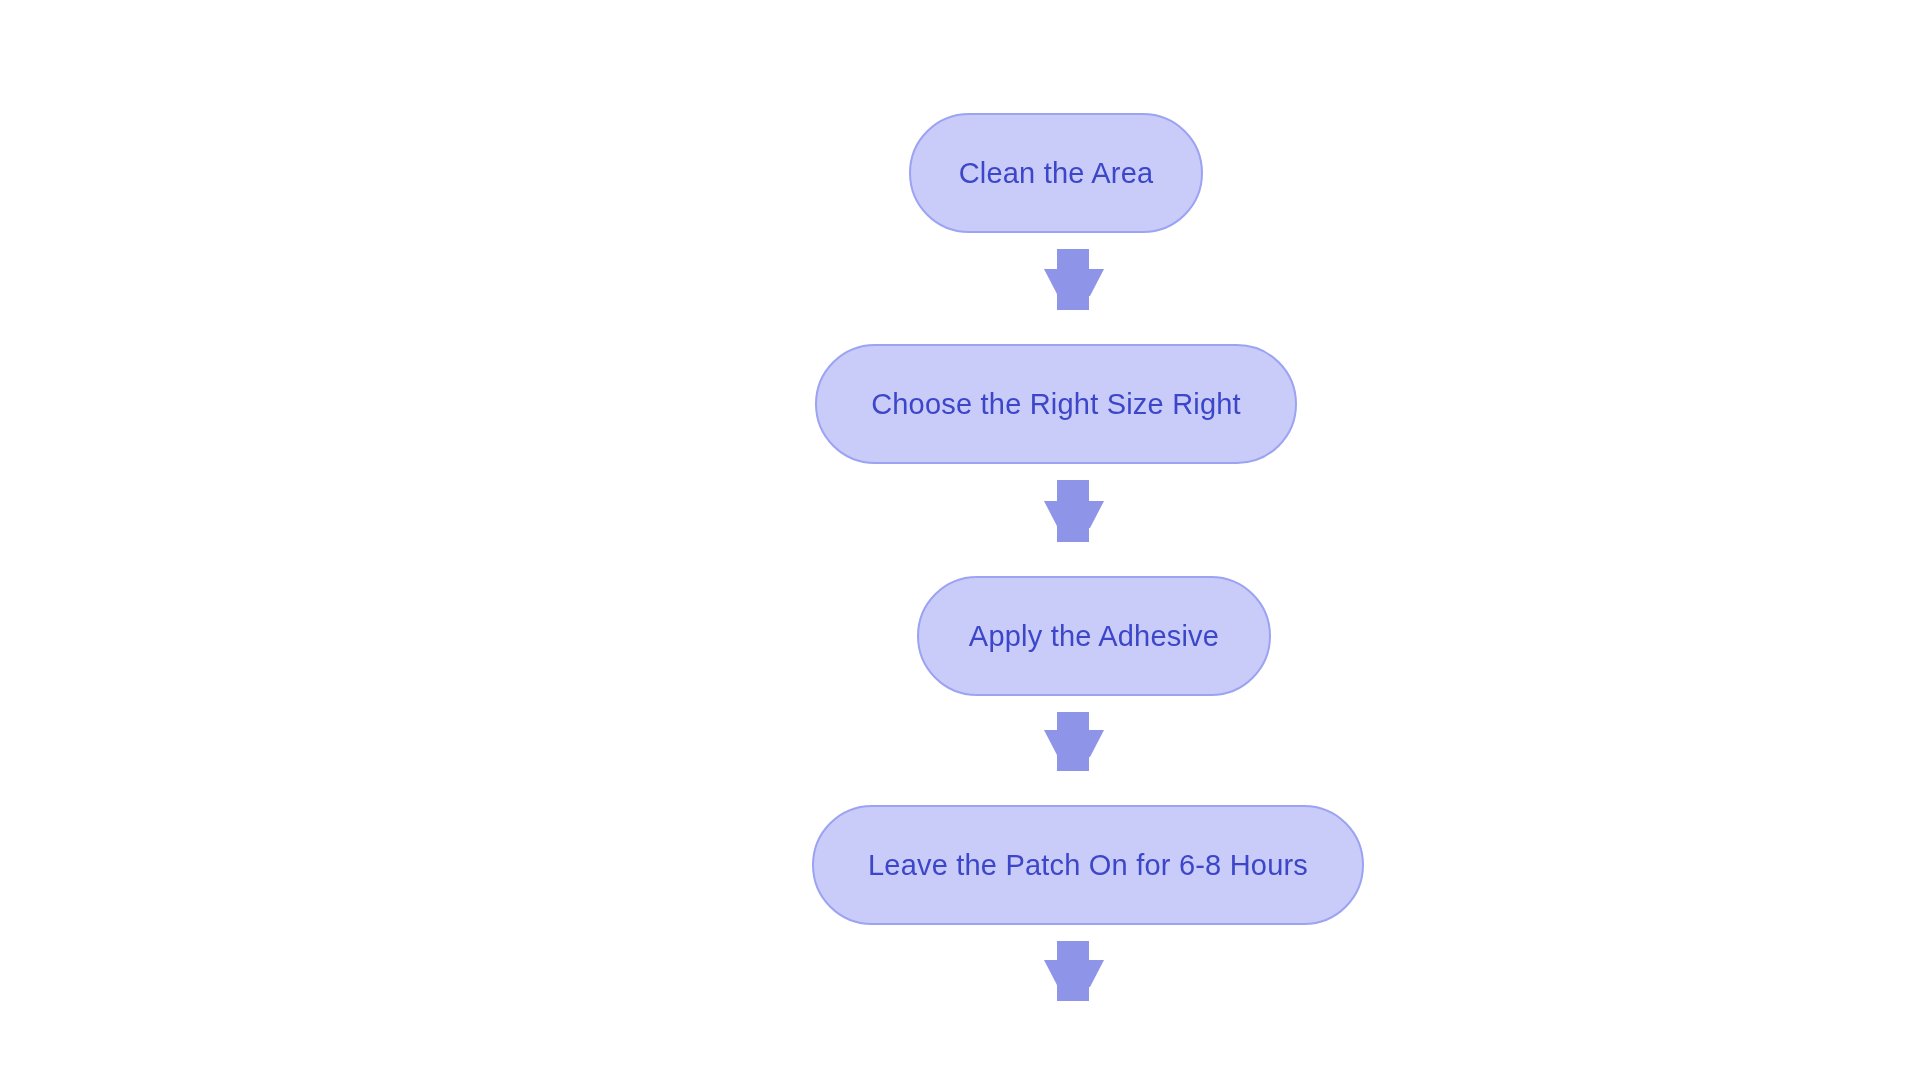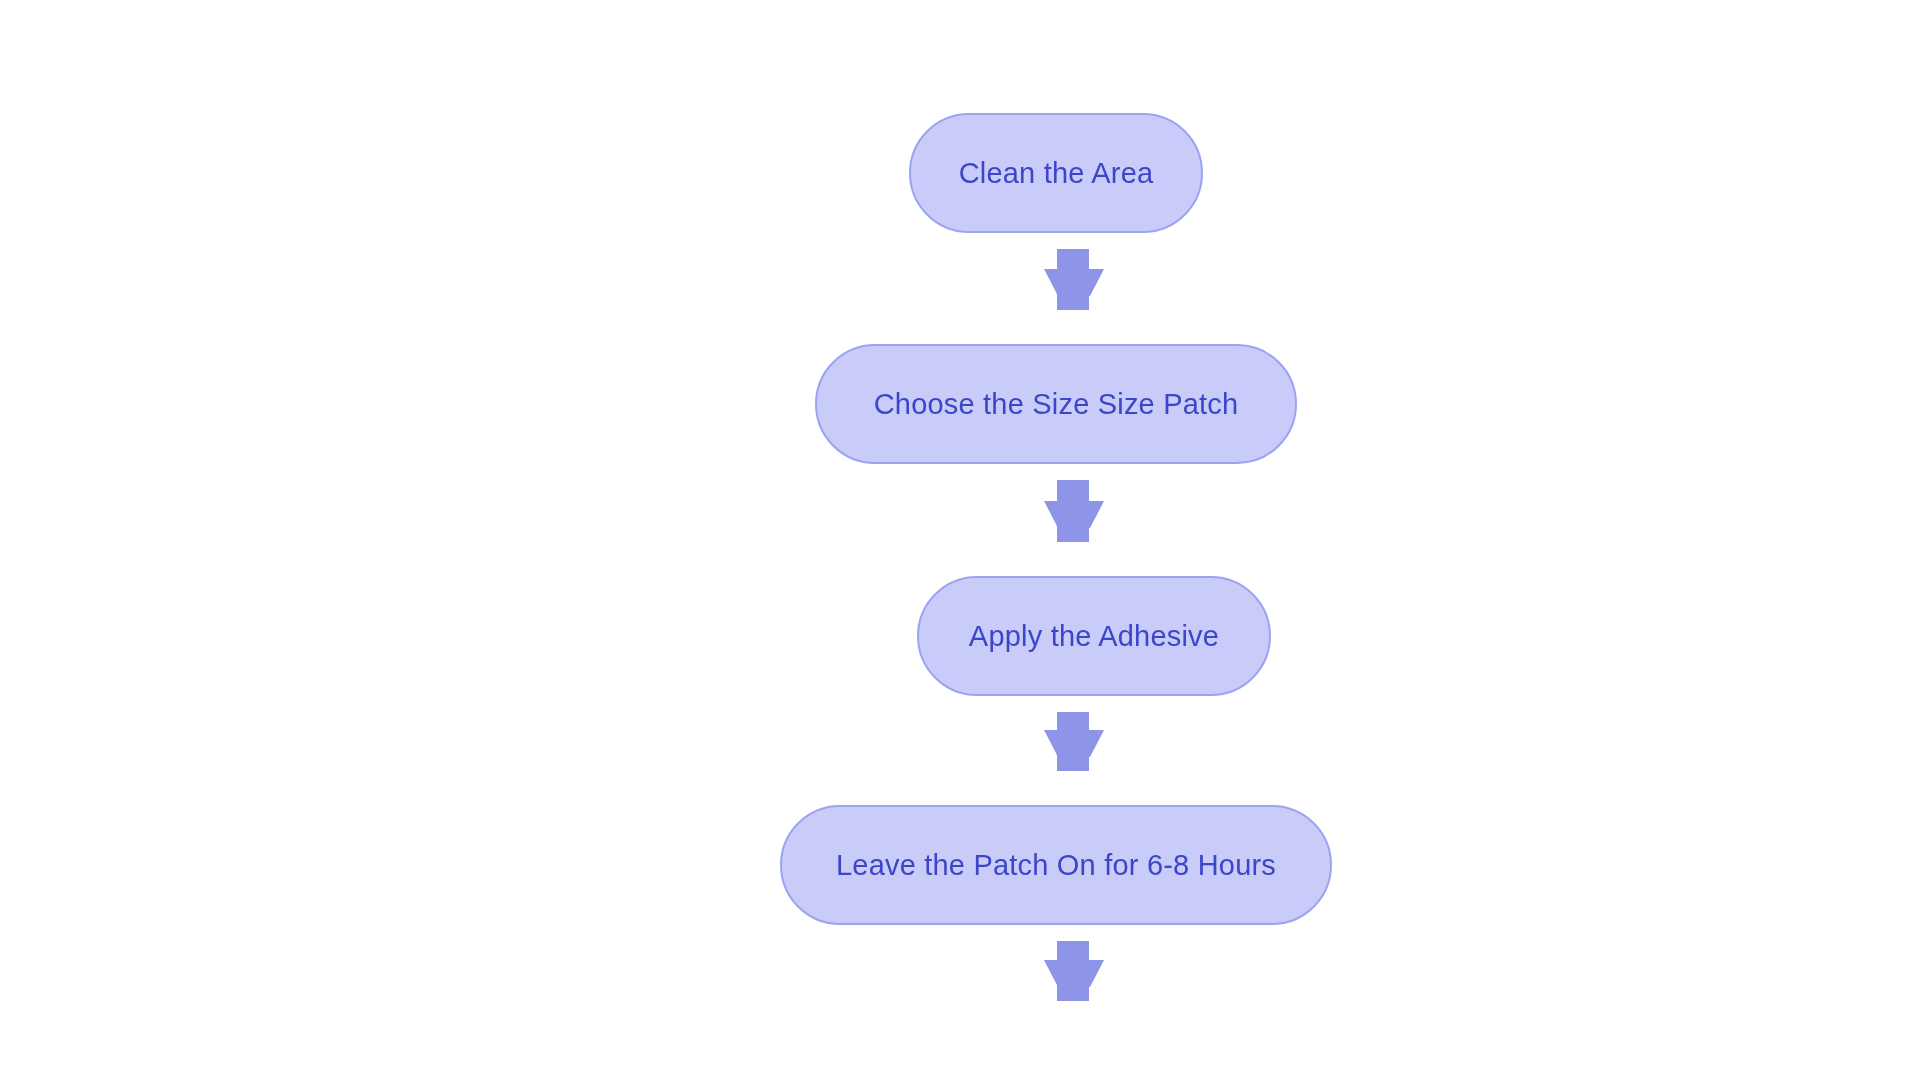--- a/index.html
+++ b/index.html
@@ -33,21 +33,21 @@
     color: var(--node-text);
     font-size: 29px;
     font-weight: 400;
     letter-spacing: 0.2px;
     white-space: nowrap;
     text-align: center;
   }
   .n1 { left: 813px; top: 17px;  width: 294px; }
   .n2 { left: 719px; top: 248px; width: 482px; }
   .n3 { left: 821px; top: 480px; width: 354px; }
-  .n4 { left: 684px; top: 709px; width: 552px; }
+  .n4 { left: 716px; top: 709px; width: 552px; }
   .n5 { left: 719px; top: 939px; width: 482px; }
 
   .arrow { position: absolute; left: 946px; width: 28px; }
   .a1 { top: 137px; height: 111px; }
   .a2 { top: 368px; height: 112px; }
   .a3 { top: 600px; height: 109px; }
   .a4 { top: 829px; height: 110px; }
   .arrow .shaft {
     position: absolute;
     left: 50%;
@@ -77,21 +77,21 @@
   <div class="node n1">
     <span class="node-label">Clean the Area</span>
   </div>
 
   <div class="arrow a1" aria-hidden="true">
     <span class="shaft"></span>
     <span class="head"></span>
   </div>
 
   <div class="node n2">
-    <span class="node-label">Choose the Size Size Patch</span>
+    <span class="node-label">Choose the Right Size Right</span>
   </div>
 
   <div class="arrow a2" aria-hidden="true">
     <span class="shaft"></span>
     <span class="head"></span>
   </div>
 
   <div class="node n3">
     <span class="node-label">Apply the Adhesive</span>
   </div>

